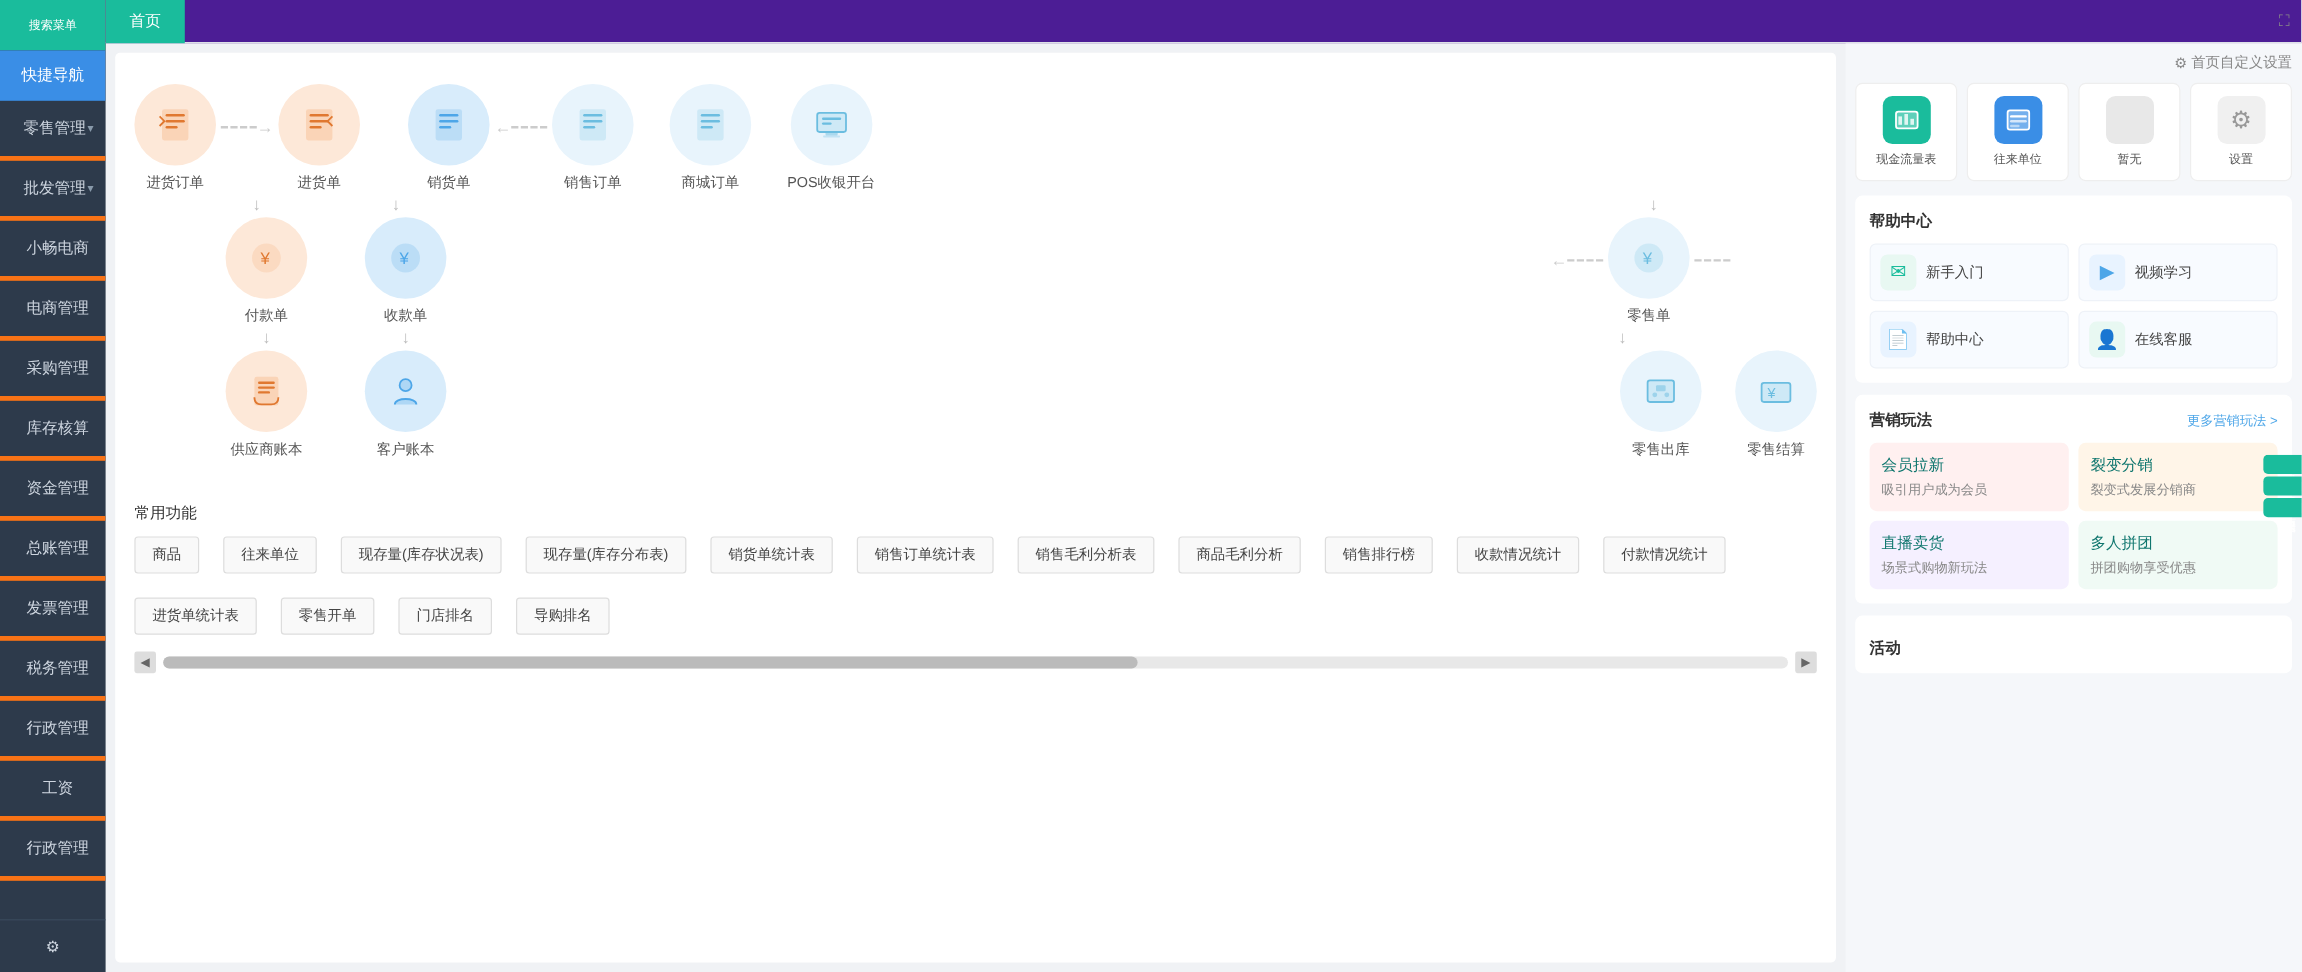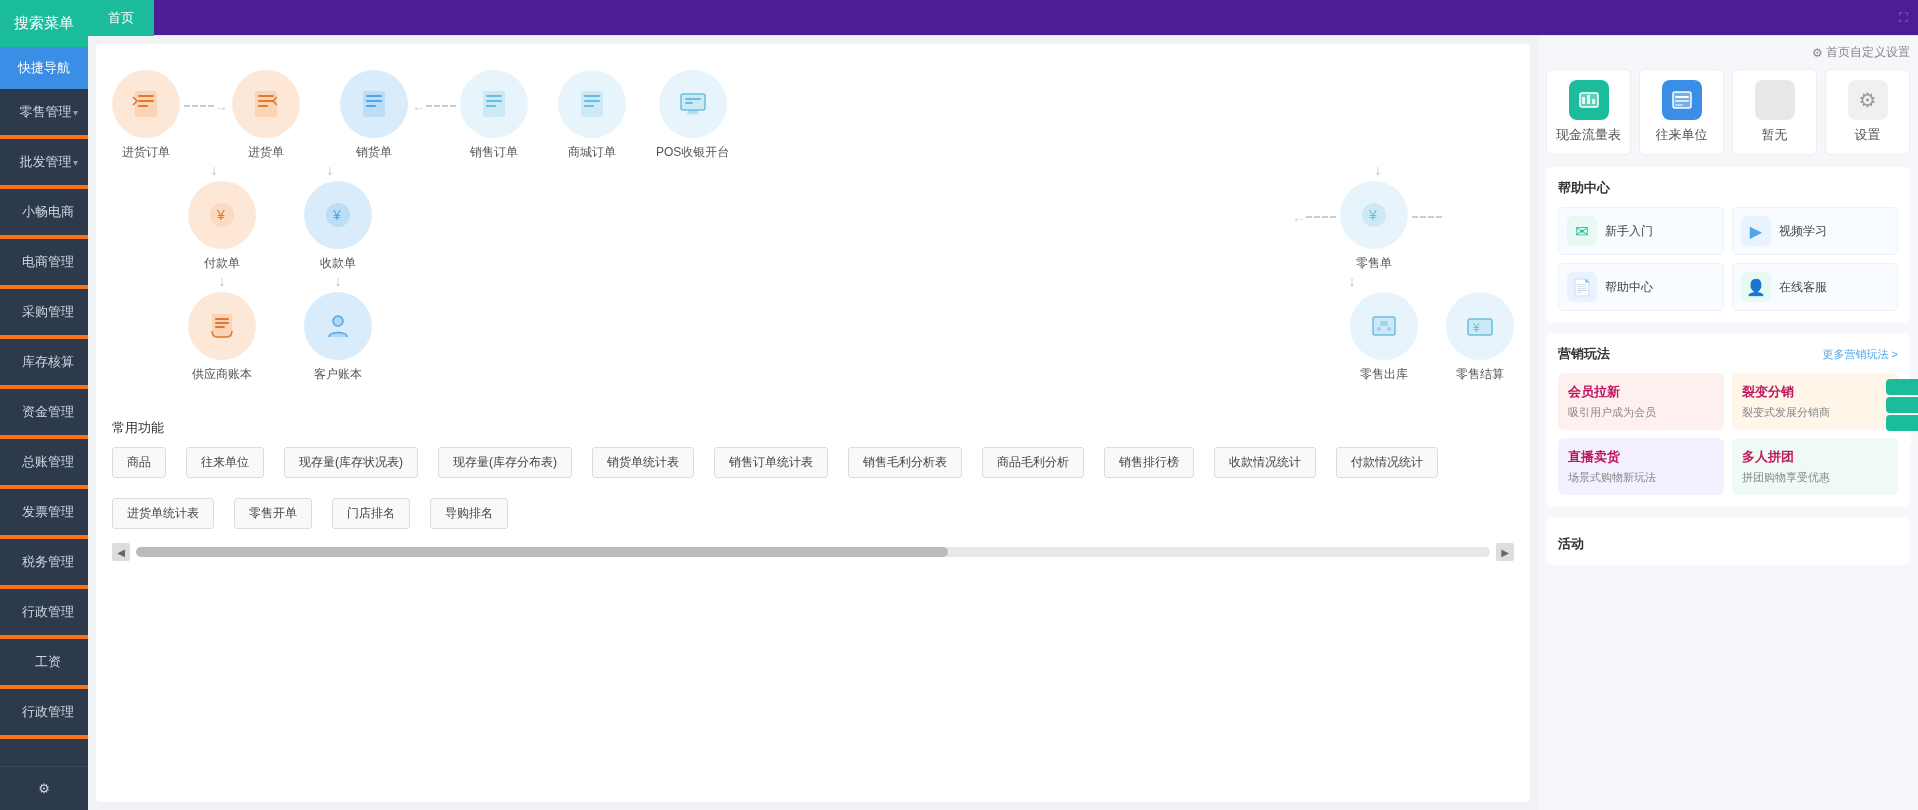--- a/index.html
+++ b/index.html
@@ -13,21 +13,21 @@
       flex-direction: column;
       flex-shrink: 0;
       height: 810px;
       overflow: hidden;
     }
     #search-menu {
       background: #1abc9c;
       color: white;
       text-align: center;
       padding: 14px 0;
-      font-size: 15px;
+      font-size: 10px;
       cursor: pointer;
     }
     #quick-nav {
       background: #3a8ee6;
       color: white;
       text-align: center;
       padding: 12px 0;
       font-size: 13px;
       cursor: pointer;
     }
@@ -227,21 +227,21 @@
       display: flex;
       align-items: center;
       justify-content: center;
       font-size: 20px;
       margin-bottom: 6px;
     }
     .shortcut-icon.teal { background: #1abc9c; color: white; }
     .shortcut-icon.blue { background: #3a8ee6; color: white; }
     .shortcut-icon.gray { background: #e8e8e8; color: #999; }
     .shortcut-icon.lgray { background: #f0f0f0; color: #999; }
-    .shortcut-label { font-size: 13px; color: #555; text-align: right; }
+    .shortcut-label { font-size: 10px; color: #555; text-align: right; }
 
     
     .panel-card {
       background: white;
       border-radius: 6px;
       padding: 12px;
       margin-bottom: 10px;
     }
     .panel-card-title {
       font-size: 13px;
@@ -294,21 +294,21 @@
     }
     .marketing-item {
       border-radius: 6px;
       padding: 10px;
       cursor: pointer;
     }
     .marketing-item.pink { background: #fff0f0; }
     .marketing-item.orange { background: #fff5e8; }
     .marketing-item.purple { background: #f5f0ff; }
     .marketing-item.green { background: #f0faf5; }
-    .marketing-item-title { font-size: 13px; color: #be185d; font-weight: 700; margin-bottom: 4px; }
+    .marketing-item-title { font-size: 13px; color: #0f766e; font-weight: 400; margin-bottom: 4px; }
     .marketing-item-desc { font-size: 11px; color: #888; }
 
     
     #floating-btns {
       position: fixed;
       right: 0;
       top: 50%;
       transform: translateY(-50%);
       display: flex;
       flex-direction: column;

